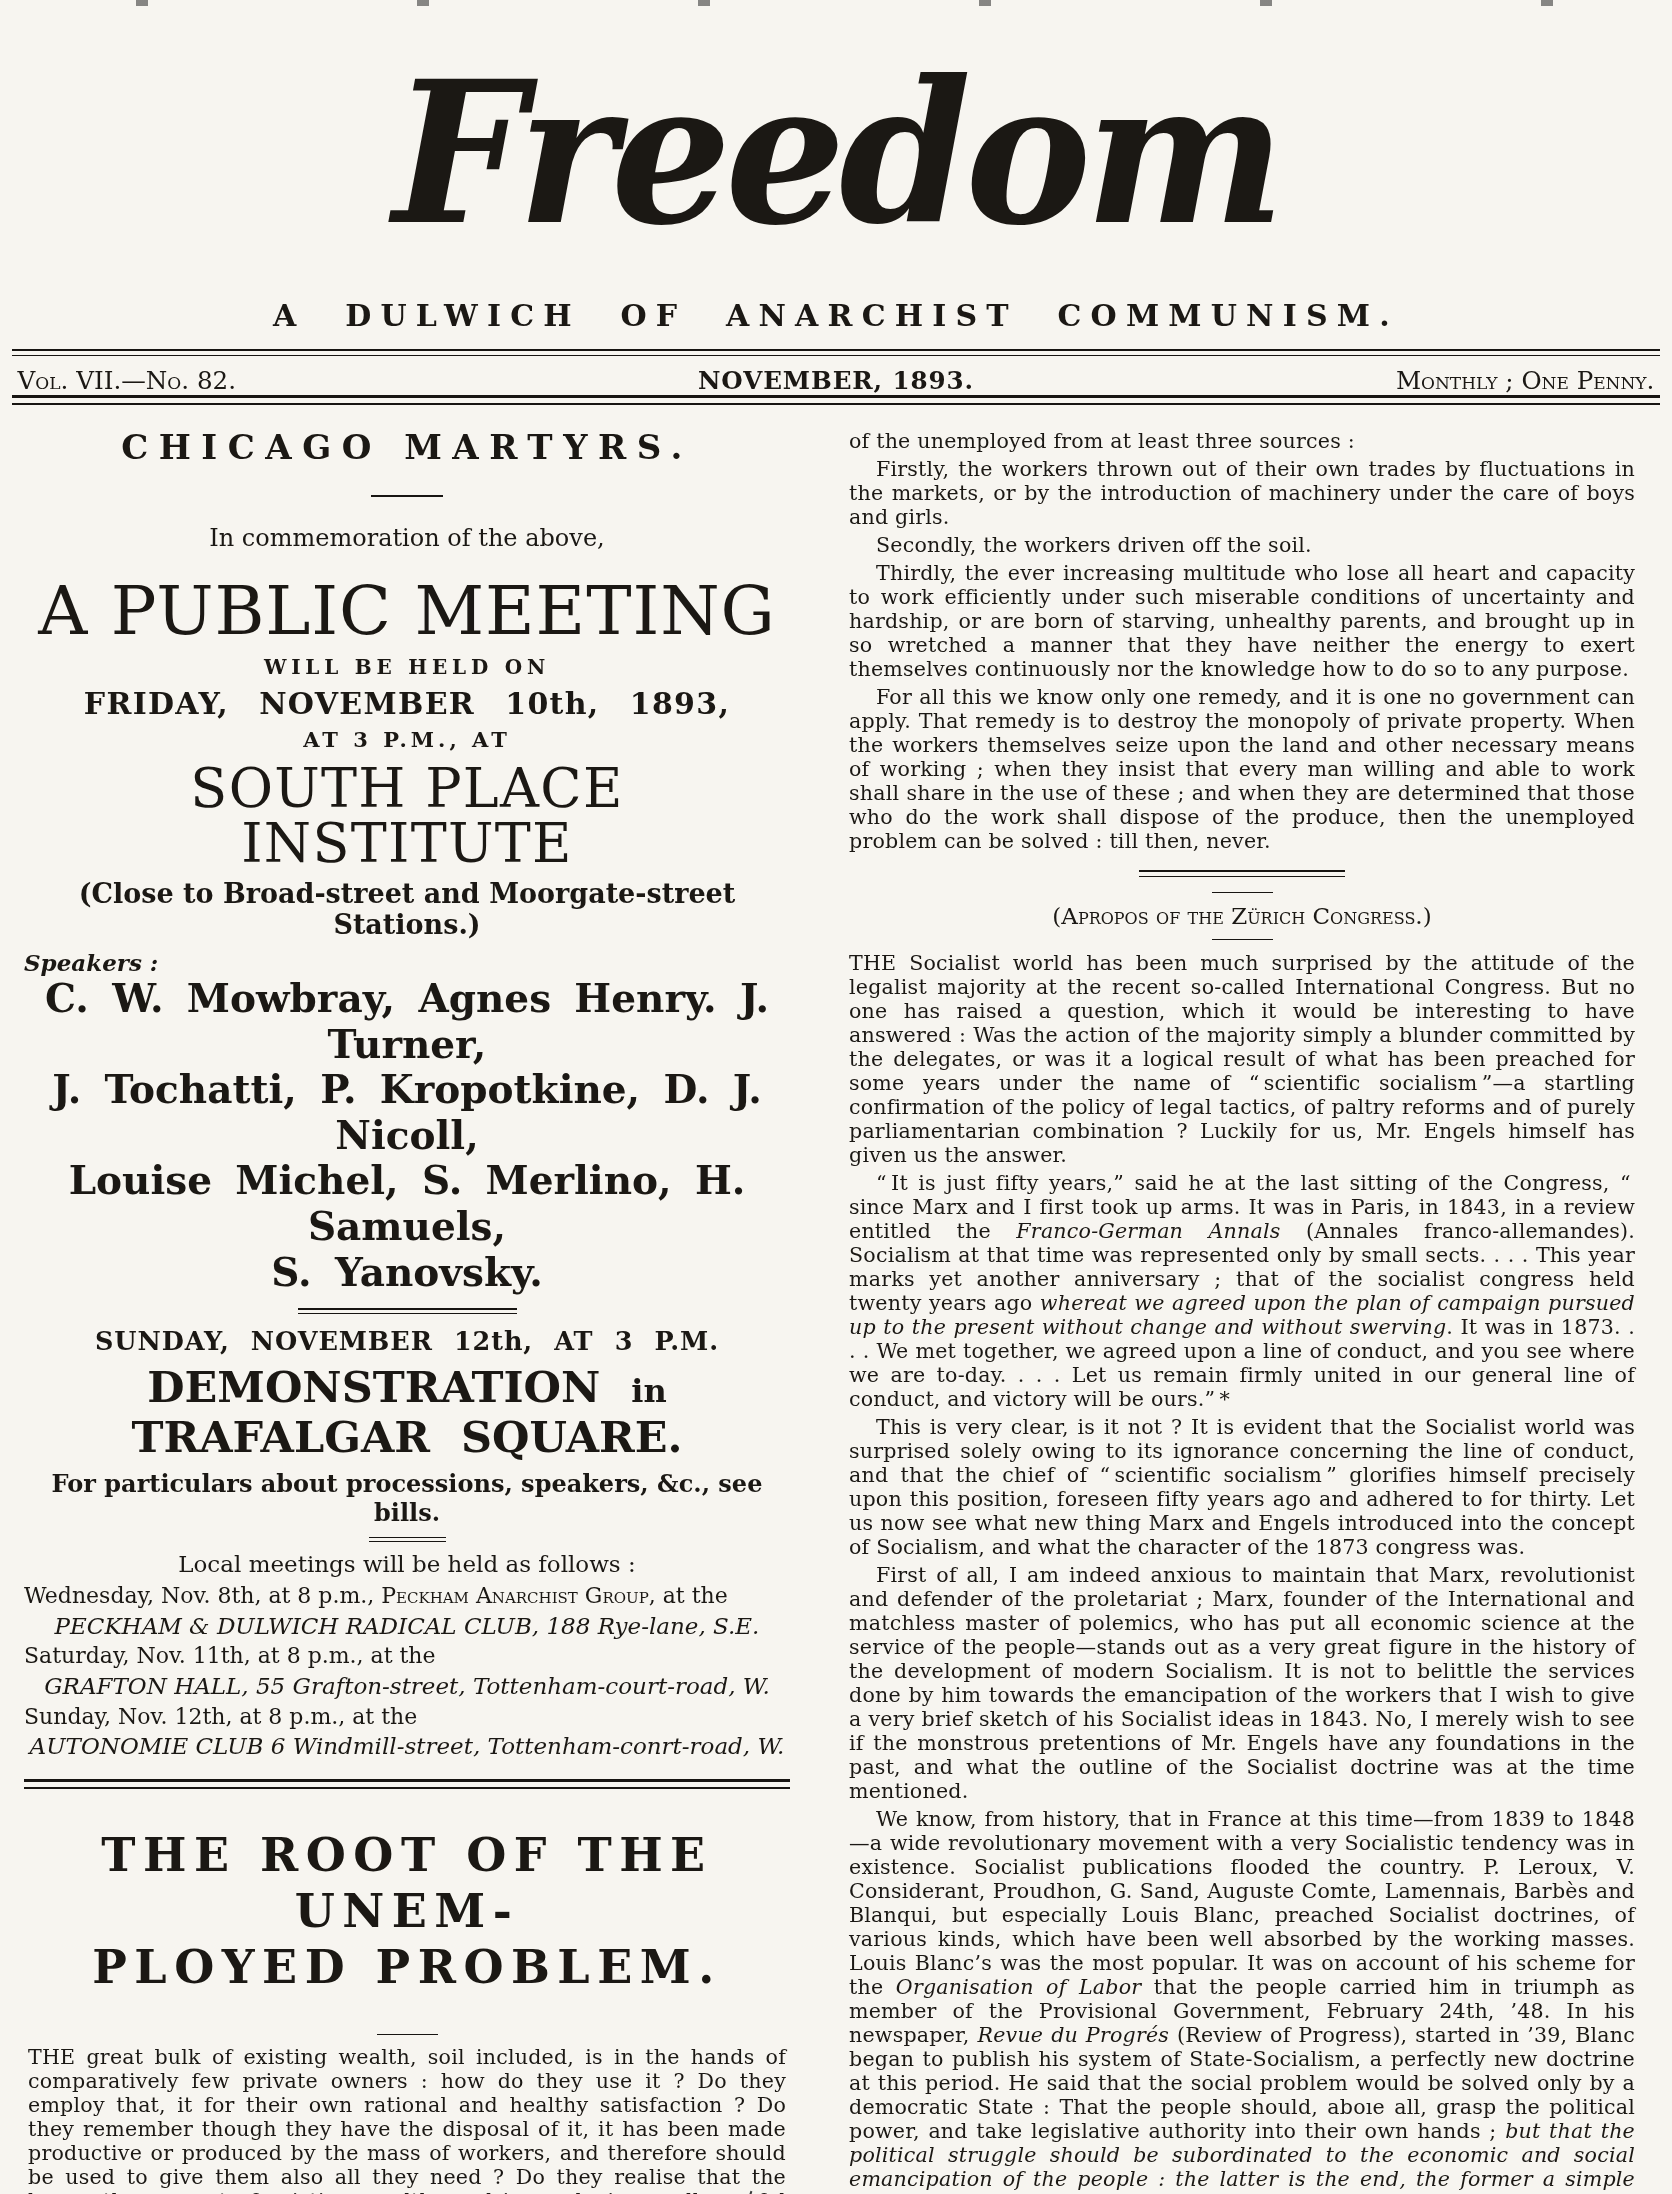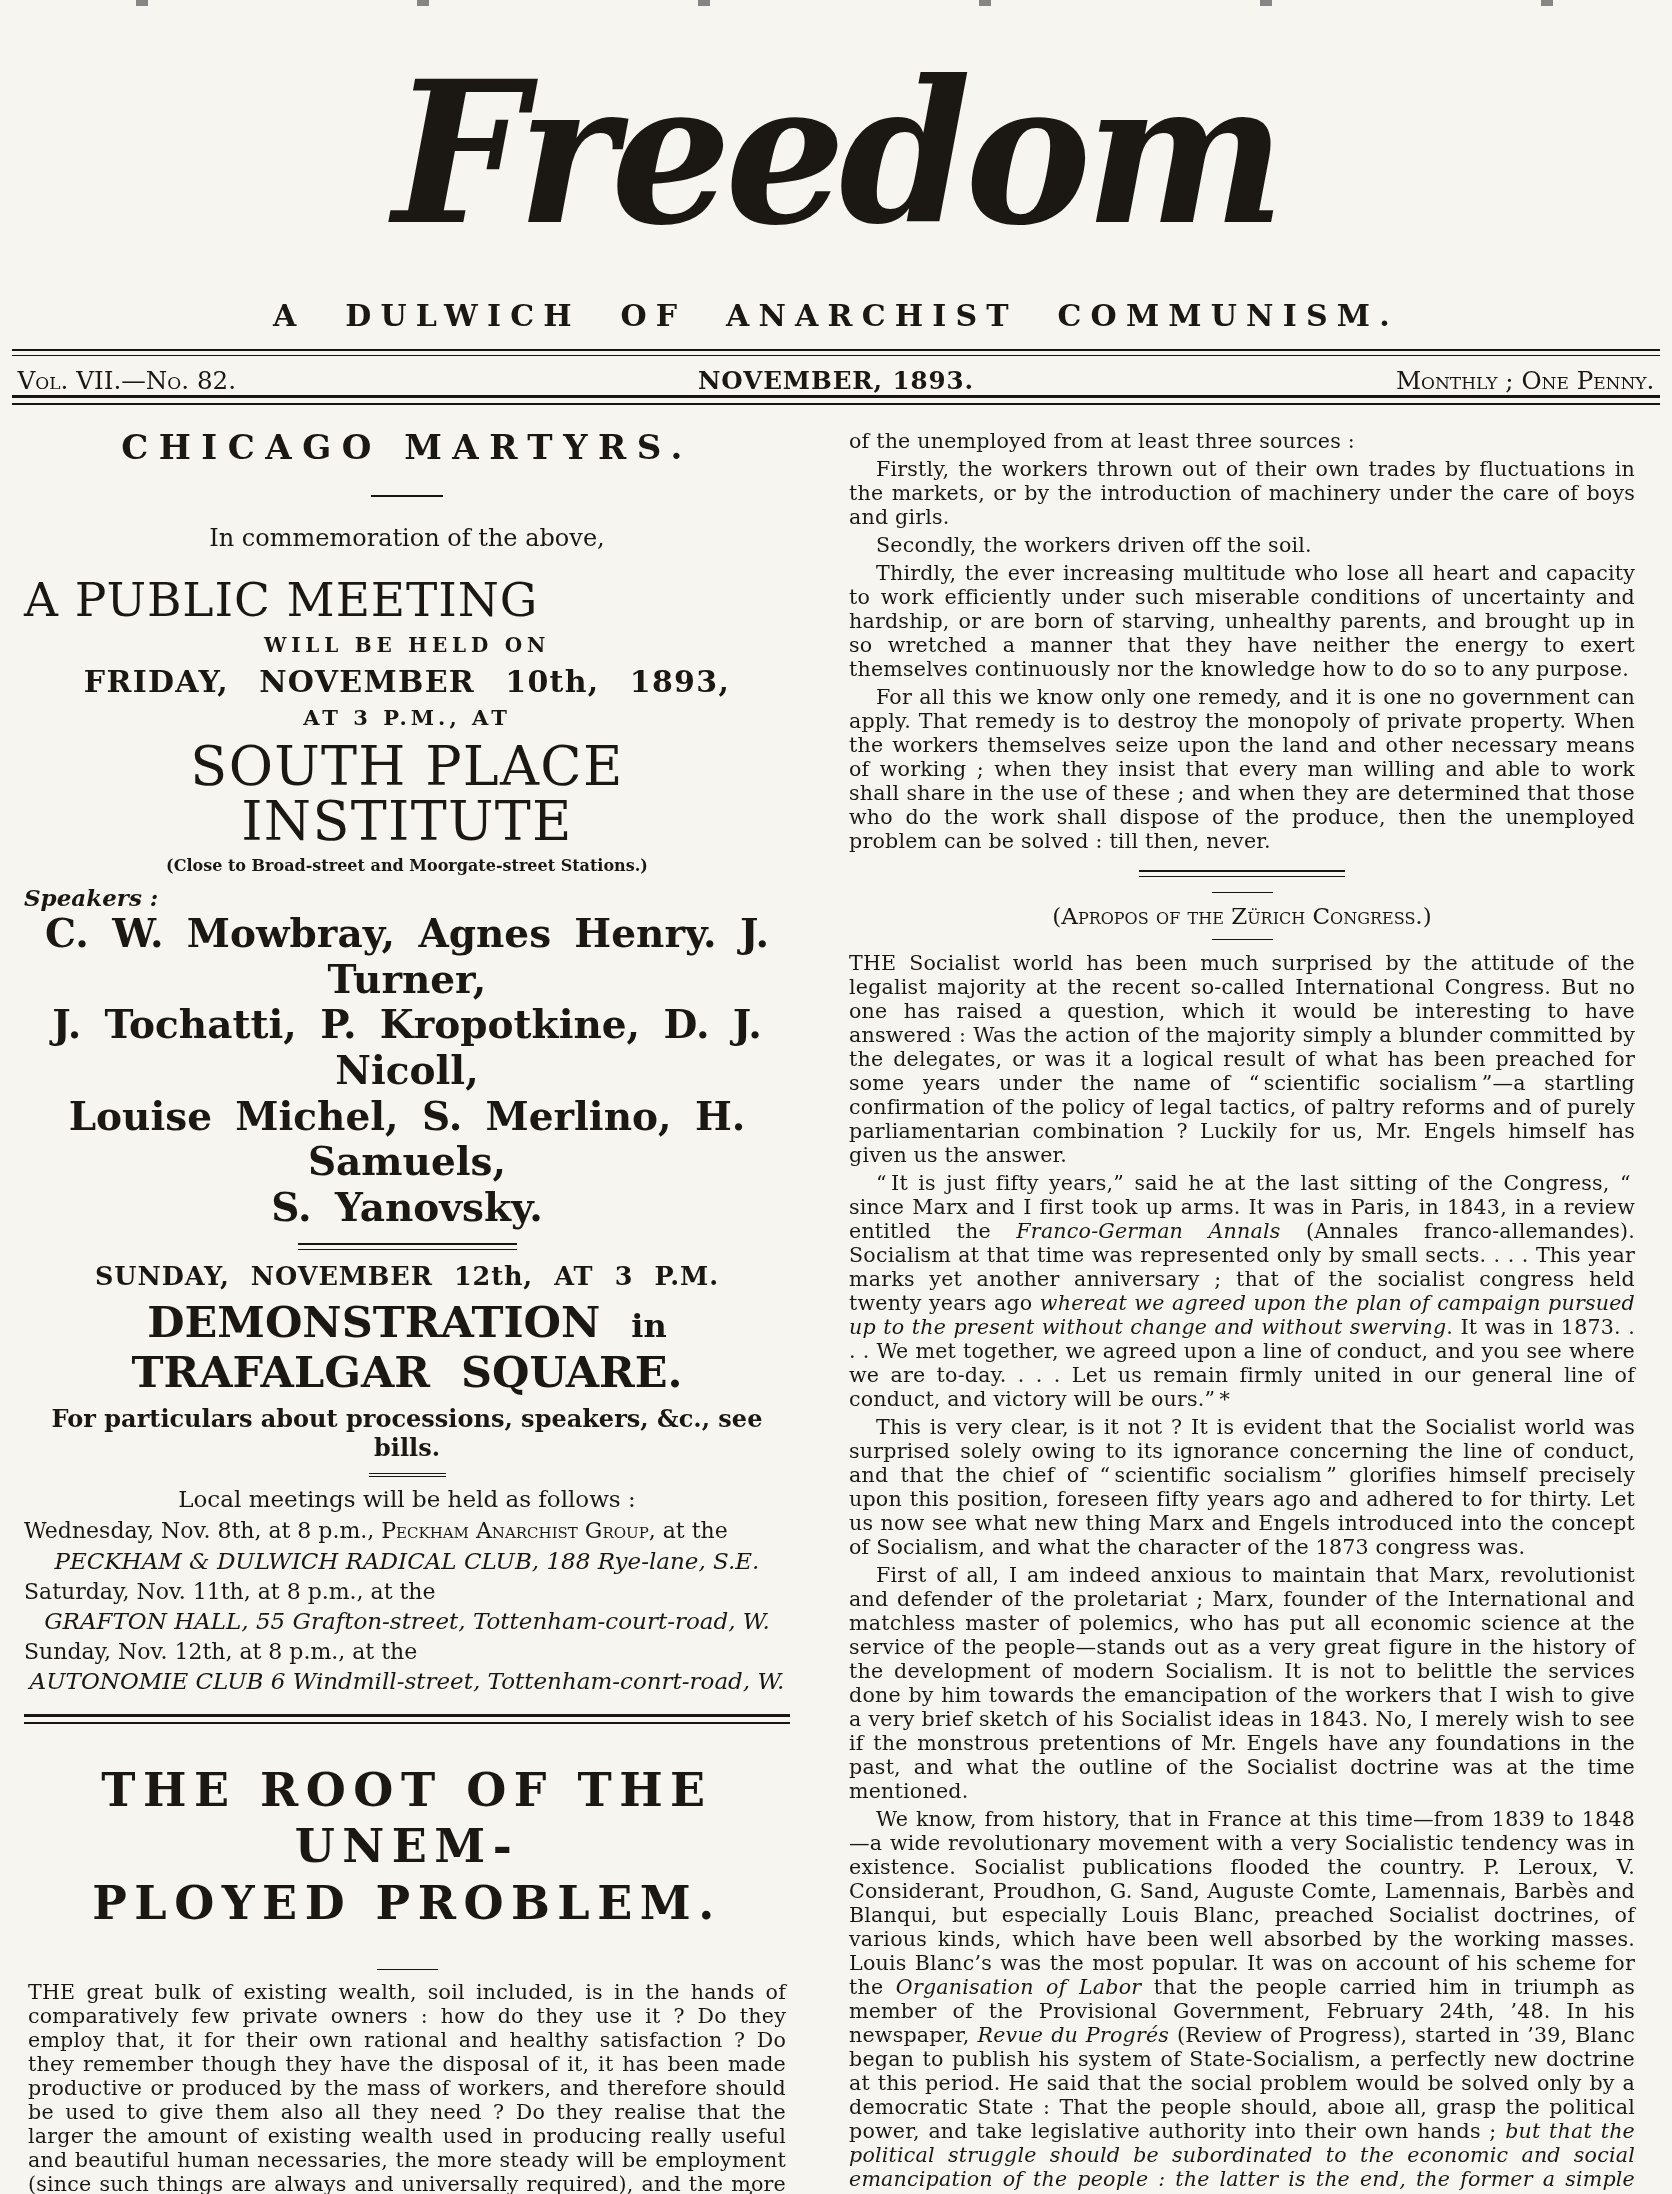--- a/index.html
+++ b/index.html
@@ -46,26 +46,26 @@
   .hr-short  { width:72px;  margin:8.8px auto 9.7px auto; height:2.2px; border-top:2.2px solid #181512; }
   .hr-mid    { width:219px;  margin:13px auto 11.4px auto; height:3.1px; border-top:2.2px solid #181512; border-bottom:1.8px solid #181512; }
   .hr-small  { width:77px;  margin:10.5px auto 8.8px auto; height:2.6px; border-top:1.8px solid #181512; border-bottom:1.3px solid #181512; }
   .hr-heavy  { width:100%;   margin:16.7px auto 13px auto; height:5.3px; border-top:3.5px solid #181512; border-bottom:2.2px solid #181512; }
   .hr-double { width:206px;  margin:17.6px auto 15px auto; height:3.5px;  border-top:2.2px solid #181512; border-bottom:1.8px solid #181512; }
   .hr-tiny   { width:61px;  margin:9.7px auto 8.8px auto; height:1.8px; border-top:1.8px solid #181512; }
 
   
   .chicago-title { text-align:center; font-size:34px; font-weight:bold; letter-spacing:10.5px; margin-top:2.6px; }
   .commem { text-align:center; font-size:24px; }
-  .public-meeting { font-size:47px; line-height:1.04; letter-spacing:0.9px; margin:11.4px 0 8.8px 0; }
+  .public-meeting { text-align:center; font-size:68px; line-height:1.04; letter-spacing:0.9px; margin:11.4px 0 8.8px 0; }
   .will-be { text-align:center; font-size:20px; font-weight:bold; letter-spacing:4.8px; }
   .friday { text-align:center; font-size:30px; font-weight:bold; word-spacing:18.4px; letter-spacing:1.3px; margin-top:7px; }
   .at3 { text-align:center; font-size:21px; font-weight:bold; letter-spacing:4px; margin-top:6.1px; }
   .venue { text-align:center; font-size:54px; line-height:1.02; letter-spacing:1.3px; margin-top:8.8px; }
-  .venue-note { text-align:center; font-size:16px; font-weight:bold; margin-top:7px; }
+  .venue-note { text-align:center; font-size:27px; font-weight:bold; margin-top:7px; }
   .speakers-label { font-size:23px; font-weight:bold; font-style:italic; margin-top:8.8px; }
   .speaker { text-align:center; font-size:39px; font-weight:bold; line-height:1.17; word-spacing:9.7px; }
   .sunday { text-align:center; font-size:25.5px; font-weight:bold; word-spacing:11.4px; letter-spacing:0.9px; }
   .demo { text-align:center; font-size:43px; font-weight:bold; word-spacing:16px; margin-top:6.1px; }
   .demo-in { font-size:32px; }
   .bills { text-align:center; font-size:24px; font-weight:bold; margin-top:7px; }
   .local-intro { text-align:center; font-size:23px; margin:8.8px 0 4.4px 0; }
   .meeting-when { font-size:22px; line-height:1.34; text-align:left; }
   .meeting-where { font-size:23px; font-style:italic; text-align:center; line-height:1.34; }
 

